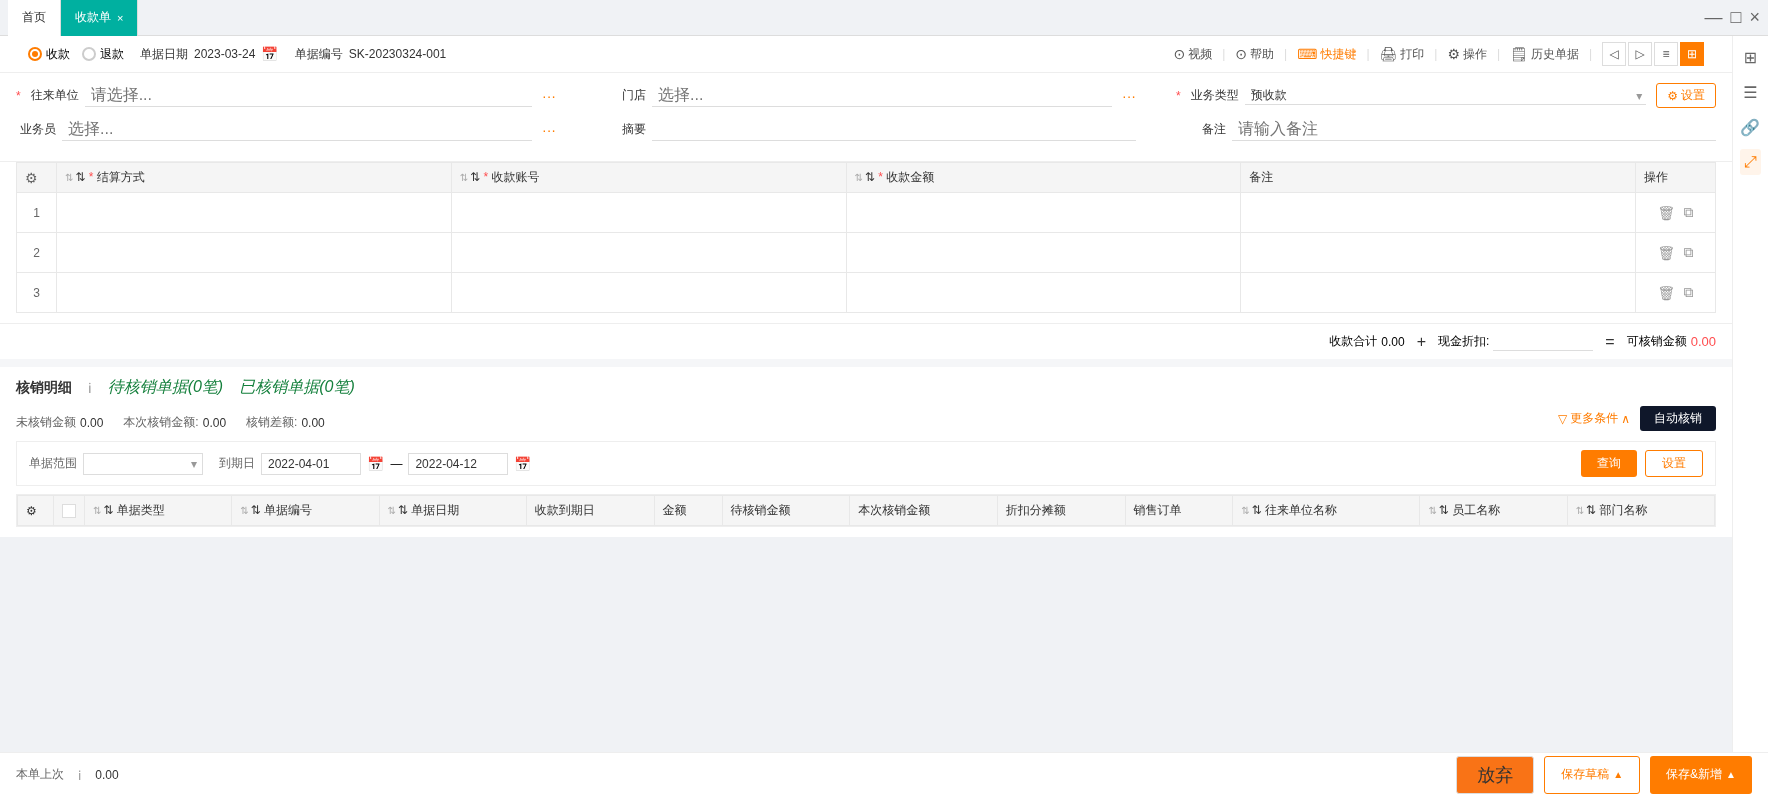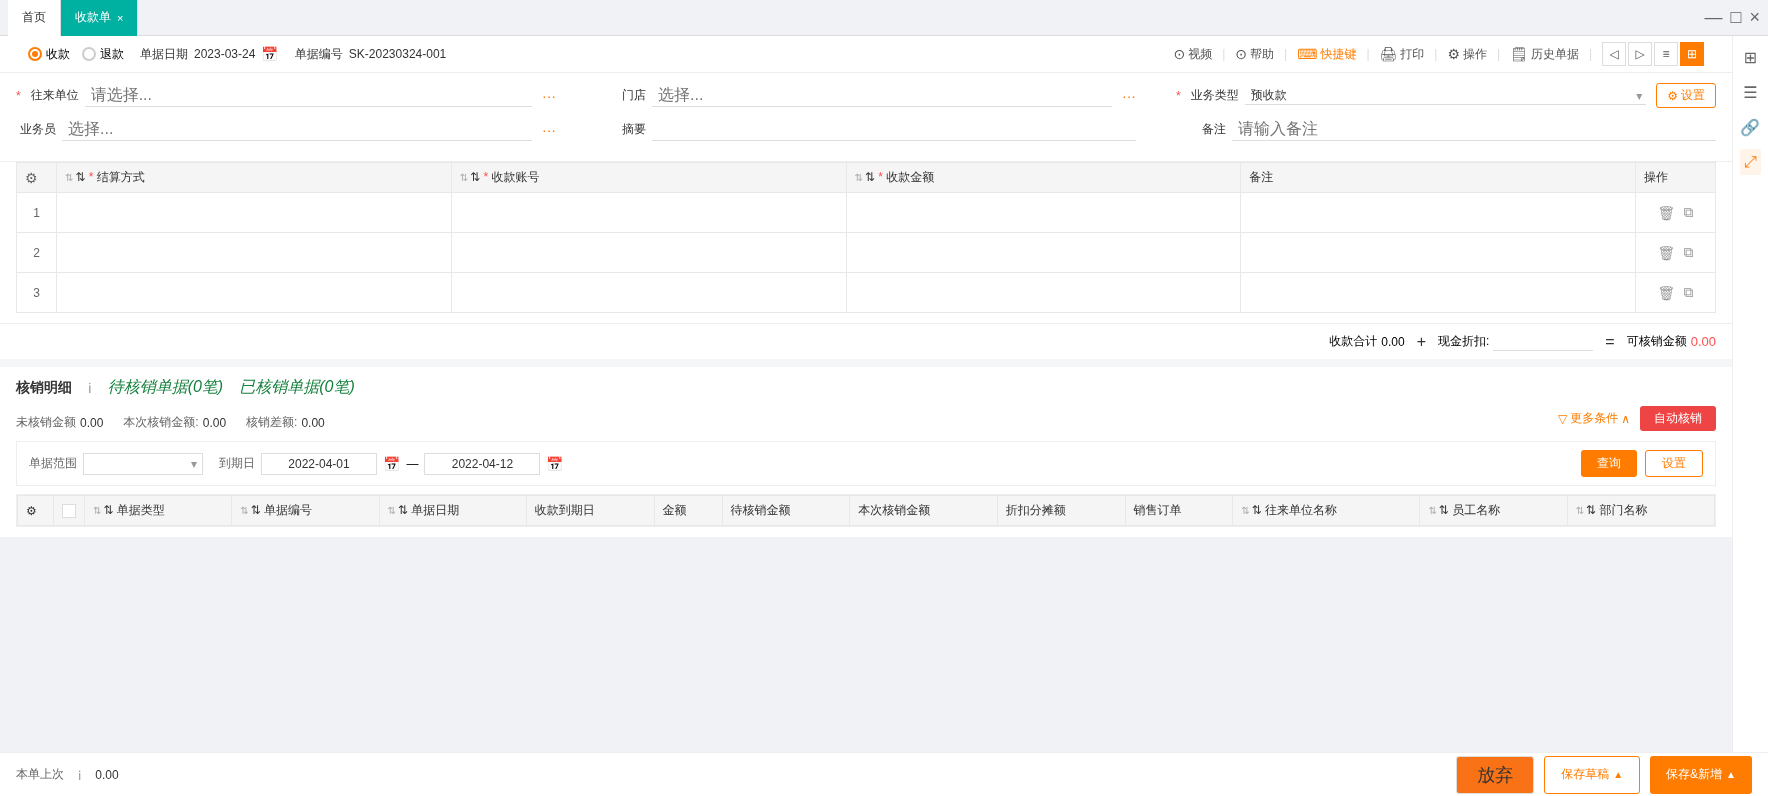--- a/index.html
+++ b/index.html
@@ -111,40 +111,40 @@
     .verif-header { display: flex; align-items: center; gap: 16px; margin-bottom: 8px; }
     .verif-title { font-size: 14px; font-weight: 600; color: #333; }
     .verif-info-icon { color: #999; cursor: pointer; font-size: 14px; }
     .verif-tab { color: #15803d; cursor: pointer; font-size: 16px; font-style: italic; }
     .verif-stats { display: flex; align-items: flex-end; gap: 20px; margin-bottom: 10px; font-size: 12px; color: #666; }
     .verif-stats .stat { display: flex; align-items: center; gap: 4px; }
     .verif-stats .stat-val { color: #333; }
     .verif-right { margin-left: auto; display: flex; align-items: center; gap: 10px; }
     .more-conditions { color: #ff7c00; cursor: pointer; font-size: 12px; display: flex; align-items: center; gap: 3px; }
     .auto-btn {
-      background: #ef4444; color: #fff; border: none; padding: 4px 14px;
+      background: #0f172a; color: #fff; border: none; padding: 4px 14px;
       cursor: pointer; border-radius: 3px; font-size: 12px;
     }
 
     
     .filter-row {
       display: flex; align-items: center; gap: 16px; padding: 8px 0;
       border: 1px solid #eee; padding: 8px 12px; margin-bottom: 8px;
     }
     .filter-field { display: flex; align-items: center; gap: 6px; }
     .filter-field label { color: #666; white-space: nowrap; }
     .filter-select-wrap { position: relative; display: flex; align-items: center; }
     .filter-select {
       border: 1px solid #ddd; padding: 3px 24px 3px 8px; outline: none;
       font-size: 12px; color: #333; appearance: none; background: #fff;
       cursor: pointer; min-width: 120px;
     }
     .filter-select-arrow { position: absolute; right: 6px; color: #999; pointer-events: none; }
     .date-input {
-      border: 1px solid #ddd; padding: 3px 6px; outline: none; font-size: 12px; color: #333; width: 116px; text-align: center;
+      border: 1px solid #ddd; padding: 3px 6px; outline: none; font-size: 12px; color: #333; width: 100px;
     }
     .date-range { display: flex; align-items: center; gap: 6px; }
     .date-cal { color: #999; cursor: pointer; font-size: 14px; }
     .filter-right { margin-left: auto; display: flex; gap: 8px; }
     .query-btn {
       background: #ff7c00; color: #fff; border: none; padding: 4px 16px;
       cursor: pointer; border-radius: 3px; font-size: 12px;
     }
     .setting-btn {
       background: #fff; color: #ff7c00; border: 1px solid #ff7c00; padding: 4px 16px;

